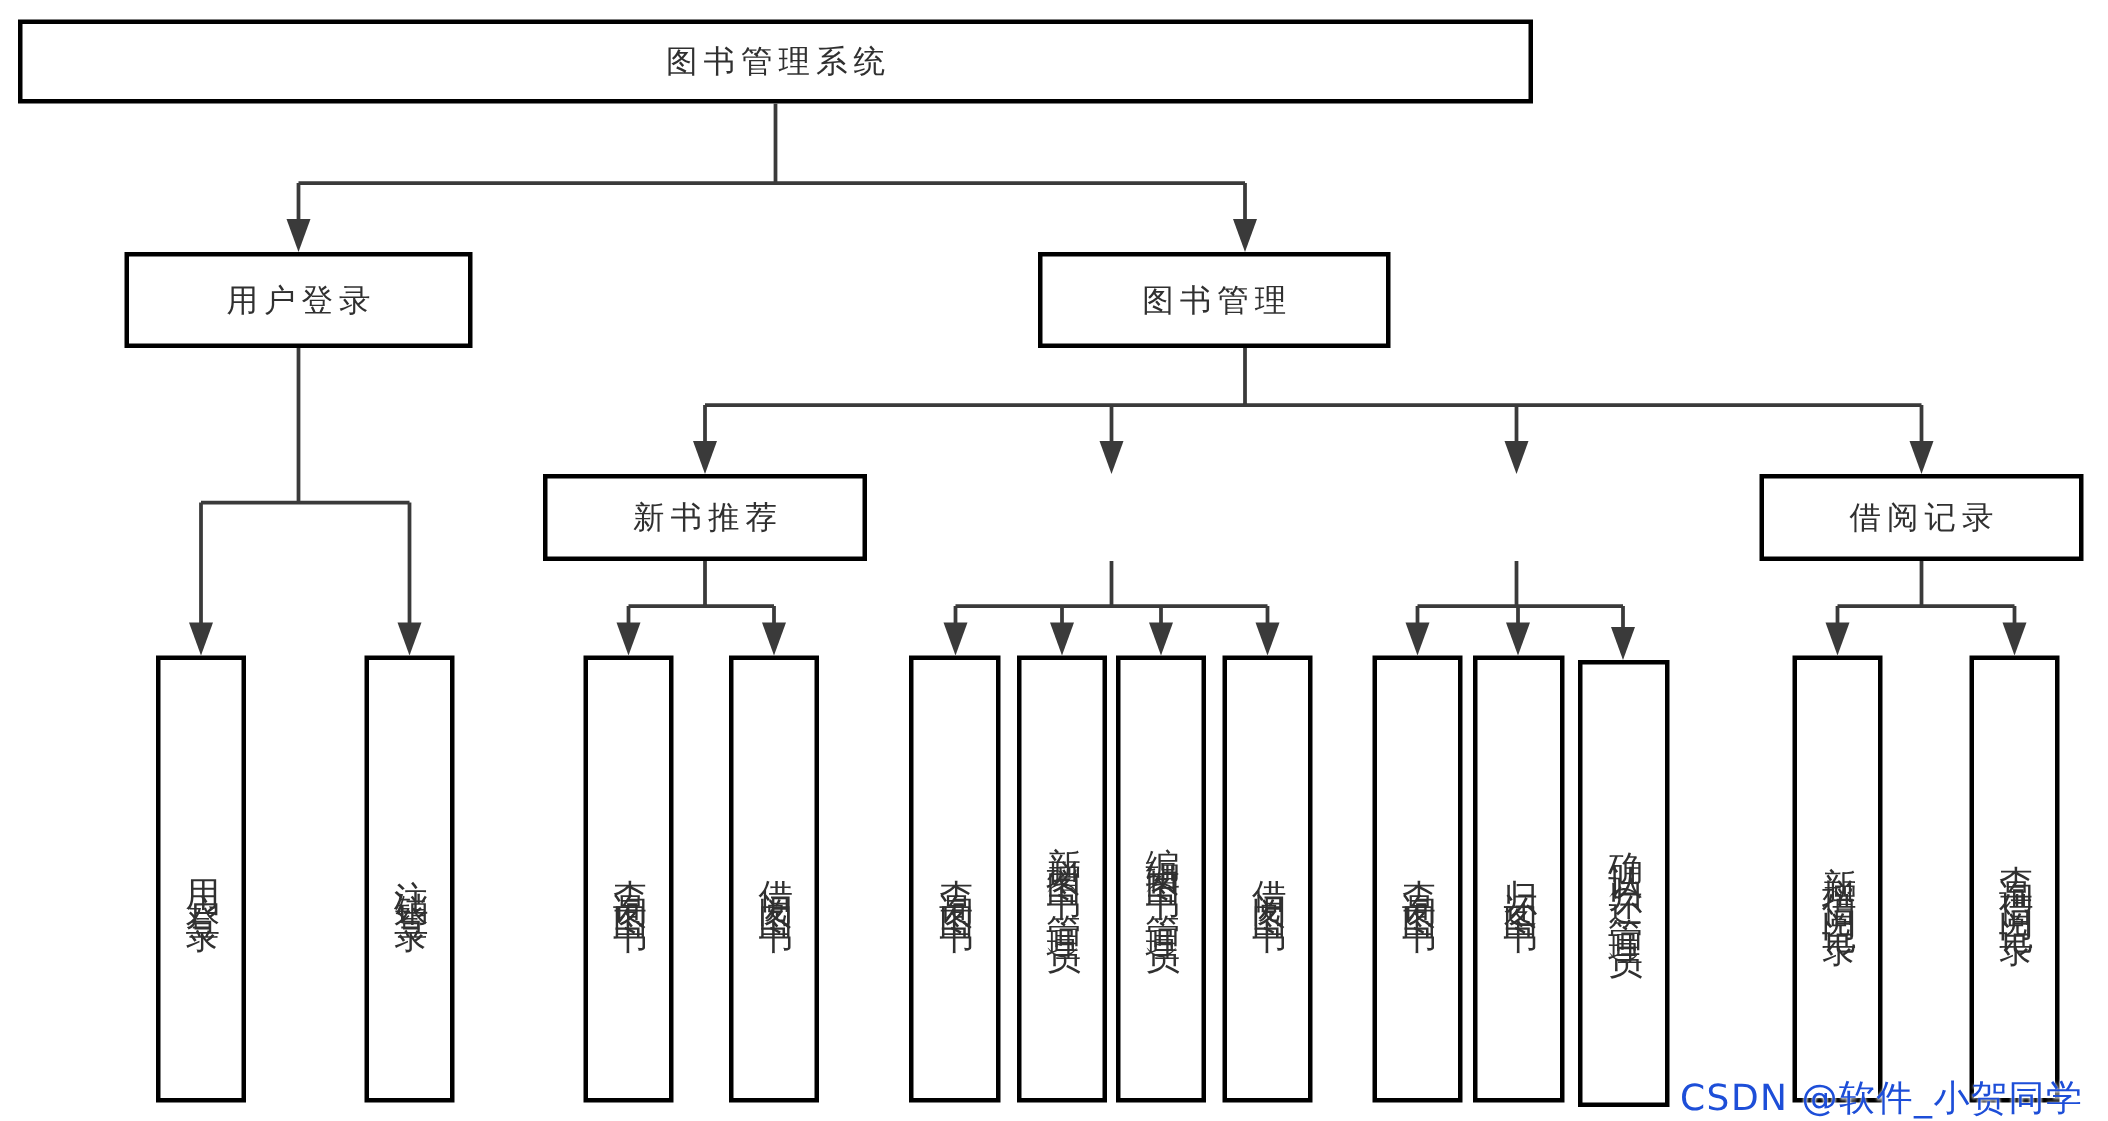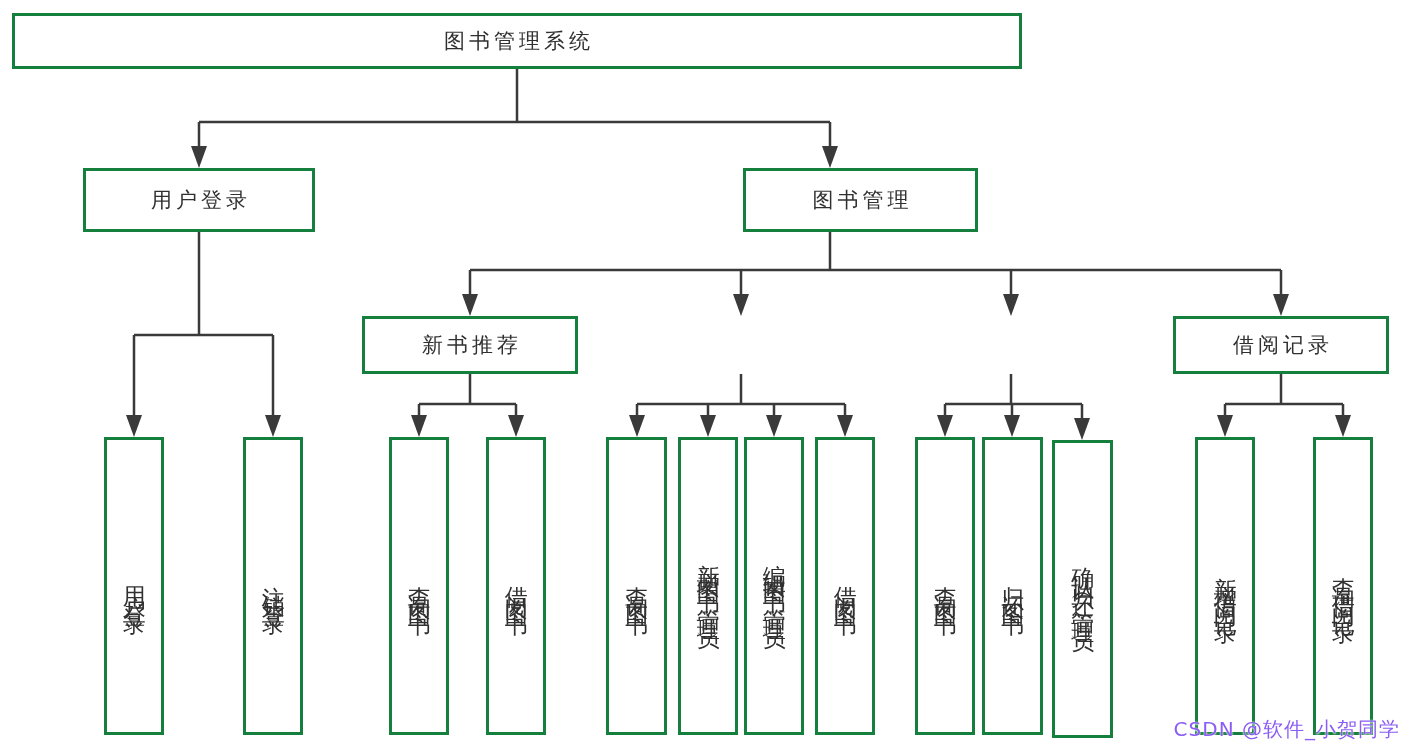--- a/index.html
+++ b/index.html
@@ -11,50 +11,50 @@
     color:#303030;
     overflow:hidden;
   }
   .connectors{position:absolute;left:0;top:0;width:1405px;height:747px;pointer-events:none;}
   .connectors path{stroke:#3a3a3a;stroke-width:2.5;fill:none;}
   .connectors polygon{fill:#3a3a3a;stroke:none;}
   .box{
     position:absolute;
     box-sizing:border-box;
     background:#ffffff;
-    border:3px solid #15803d;
+    border:3px solid #000000;
     display:flex;align-items:center;justify-content:center;
     text-align:center;
   }
   .hlabel{
     font-size:21px;
     letter-spacing:4px;
     text-indent:4px; 
     white-space:nowrap;
   }
   .root{left:12px;top:13px;width:1010px;height:56px;}
   .lvl2{height:64px;top:168px;}
   .lvl2.a{left:83px;width:232px;}
-  .lvl2.b{left:743px;width:235px;}
+  .lvl2.b{left:692px;width:235px;}
   .lvl3{top:316px;width:216px;height:58px;}
   .leaf{top:437px;width:60px;height:298px;}
   .leaf.low{top:440px;}
   .vtext{
     writing-mode:vertical-rl;
     text-orientation:mixed;
     font-size:23px;
     letter-spacing:9px;
     line-height:1.1;
     white-space:nowrap;
   }
   .watermark{
     position:absolute;
-    right:5px;top:716px;
-    font-size:20px;
-    color:#8b5cf6;
+    right:16px;top:716px;
+    font-size:24px;
+    color:#1d4ed8;
     letter-spacing:1px;
     text-shadow:0 0 2px rgba(255,255,255,.95), 0 1px 2px rgba(255,255,255,.85);
     z-index:10;
     white-space:nowrap;
   }
 </style>
 </head>
 <body>
 
 <div class="stage">

